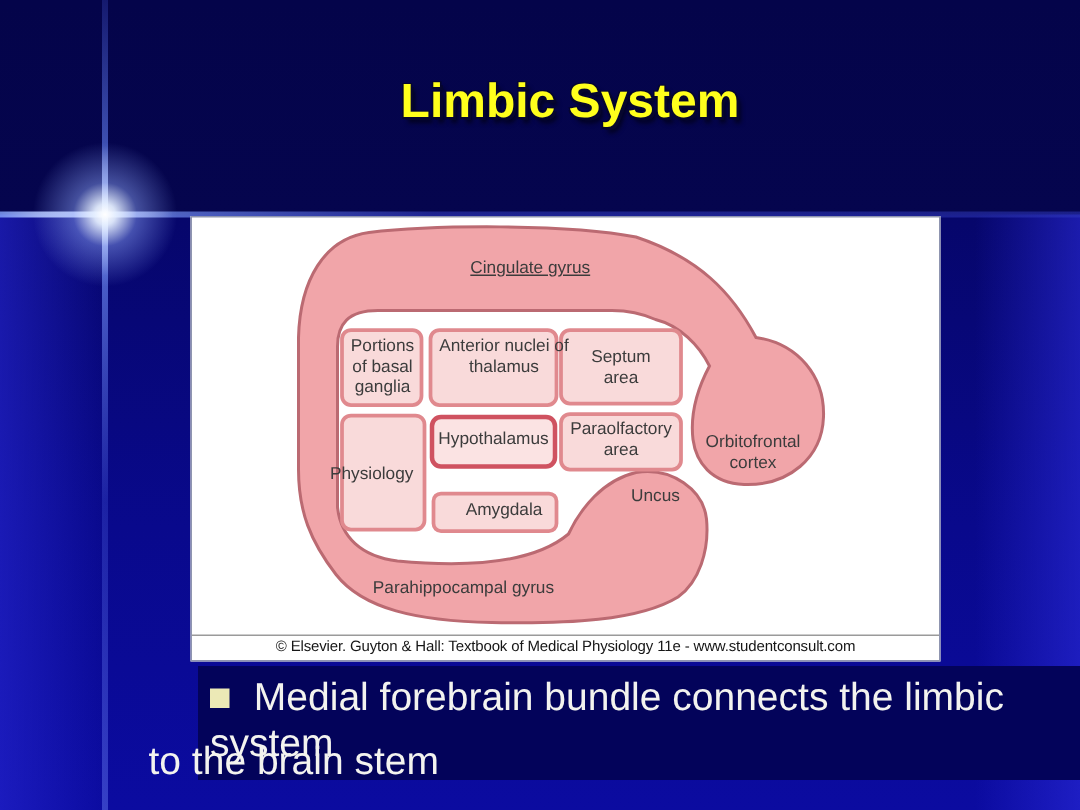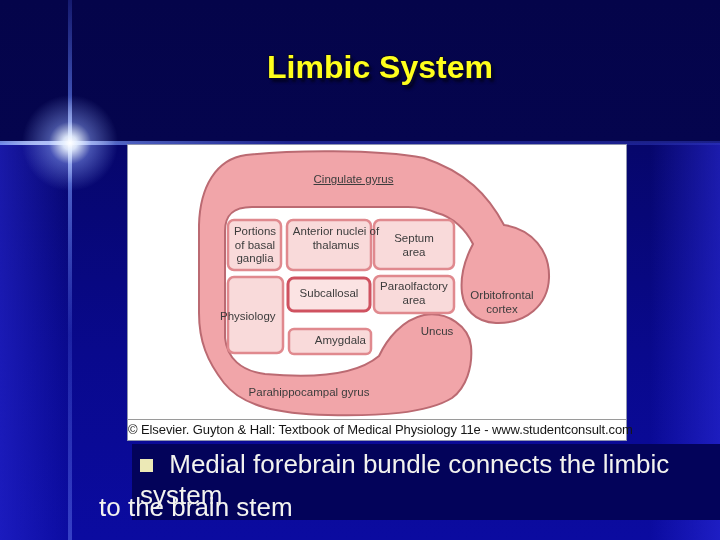--- a/index.html
+++ b/index.html
@@ -17,21 +17,21 @@
   .flare{position:absolute;left:20px;top:93px;width:100px;height:100px;z-index:1;
     background:radial-gradient(circle,#ffffff 0%,rgba(228,238,255,.95) 10%,rgba(145,170,255,.45) 30%,rgba(70,90,230,0) 68%);}
   .title{position:absolute;left:40px;top:49px;width:680px;text-align:center;
     font-size:32px;font-weight:bold;color:#ffff1c;
     text-shadow:2px 2px 0 #06062e,-1px -1px 0 #06062e,1px -1px 0 #06062e,-1px 1px 0 #06062e,3px 4px 3px rgba(0,0,12,.65);}
   .figure{position:absolute;left:127px;top:144px;width:498px;height:295px;
     background:#ffffff;border:1px solid #8f95b0;z-index:2;}
   .figure svg{position:absolute;left:0;top:0;}
   .dlabel{position:absolute;font-size:11.5px;line-height:1.18;color:#3c3c3c;text-align:center;z-index:3;}
   .credit{position:absolute;left:0;bottom:0;width:100%;text-align:center;
-    font-size:13px;letter-spacing:-.1px;color:#161616;white-space:nowrap;
+    font-size:10px;letter-spacing:-.1px;color:#161616;white-space:nowrap;
     border-top:1px solid #9a9a9a;padding:2px 0 3px 0;background:#fff;}
   .b-line1{position:absolute;left:96px;top:444px;font-size:26px;color:#f3f3ef;z-index:2;padding-left:36px;}
   .band{background:#03035a;padding:5px 18px 9px 8px;display:inline-block;}
   .bullet-sq{display:inline-block;width:13px;height:13px;background:#ece9b6;margin:0 9px 2px 0;vertical-align:middle;}
   .b-line2{position:absolute;left:99px;top:492px;font-size:26px;color:#f3f3ef;z-index:2;}
 </style>
 </head>
 <body>
 
 <div class="slide">
@@ -53,25 +53,25 @@
       <rect x="100" y="132" width="55" height="76" rx="6" fill="#f9dada" stroke="#e0898e" stroke-width="2.5"></rect>
       <rect x="160" y="133" width="82" height="33" rx="6" fill="#fbe3e3" stroke="#cf5260" stroke-width="3"></rect>
       <rect x="246" y="131" width="80" height="37" rx="6" fill="#f9dada" stroke="#e0898e" stroke-width="2.5"></rect>
       <rect x="161" y="184" width="82" height="25" rx="5" fill="#f9dada" stroke="#e0898e" stroke-width="2.5"></rect>
     </svg>
 
     <div class="dlabel" style="left:168px;top:28px;width:115px;text-decoration:underline;">Cingulate gyrus</div>
     <div class="dlabel" style="left:101px;top:80px;width:52px;">Portions of basal ganglia</div>
     <div class="dlabel" style="left:162px;top:80px;width:92px;">Anterior nuclei of thalamus</div>
     <div class="dlabel" style="left:258px;top:87px;width:56px;">Septum area</div>
-    <div class="dlabel" style="left:161px;top:142px;width:80px;">Subcallosal</div>
+    <div class="dlabel" style="left:161px;top:142px;width:80px;">Hypothalamus</div>
     <div class="dlabel" style="left:336px;top:144px;width:76px;">Orbitofrontal cortex</div>
     <div class="dlabel" style="left:248px;top:135px;width:76px;">Paraolfactory area</div>
     <div class="dlabel" style="left:92px;top:165px;width:82px;text-align:left;">Physiology</div>
-    <div class="dlabel" style="left:146px;top:189px;width:92px;text-align:right;">Amygdala</div>
+    <div class="dlabel" style="left:162px;top:189px;width:92px;">Amygdala</div>
     <div class="dlabel" style="left:283px;top:180px;width:52px;">Uncus</div>
     <div class="dlabel" style="left:116px;top:241px;width:130px;">Parahippocampal gyrus</div>
 
     <div class="credit">© Elsevier. Guyton &amp; Hall: Textbook of Medical Physiology 11e - www.studentconsult.com</div>
   </div>
 
   <div class="b-line1">
     <span class="band">
       <span class="bullet-sq"></span>
       <span>Medial forebrain bundle connects the limbic system</span>

